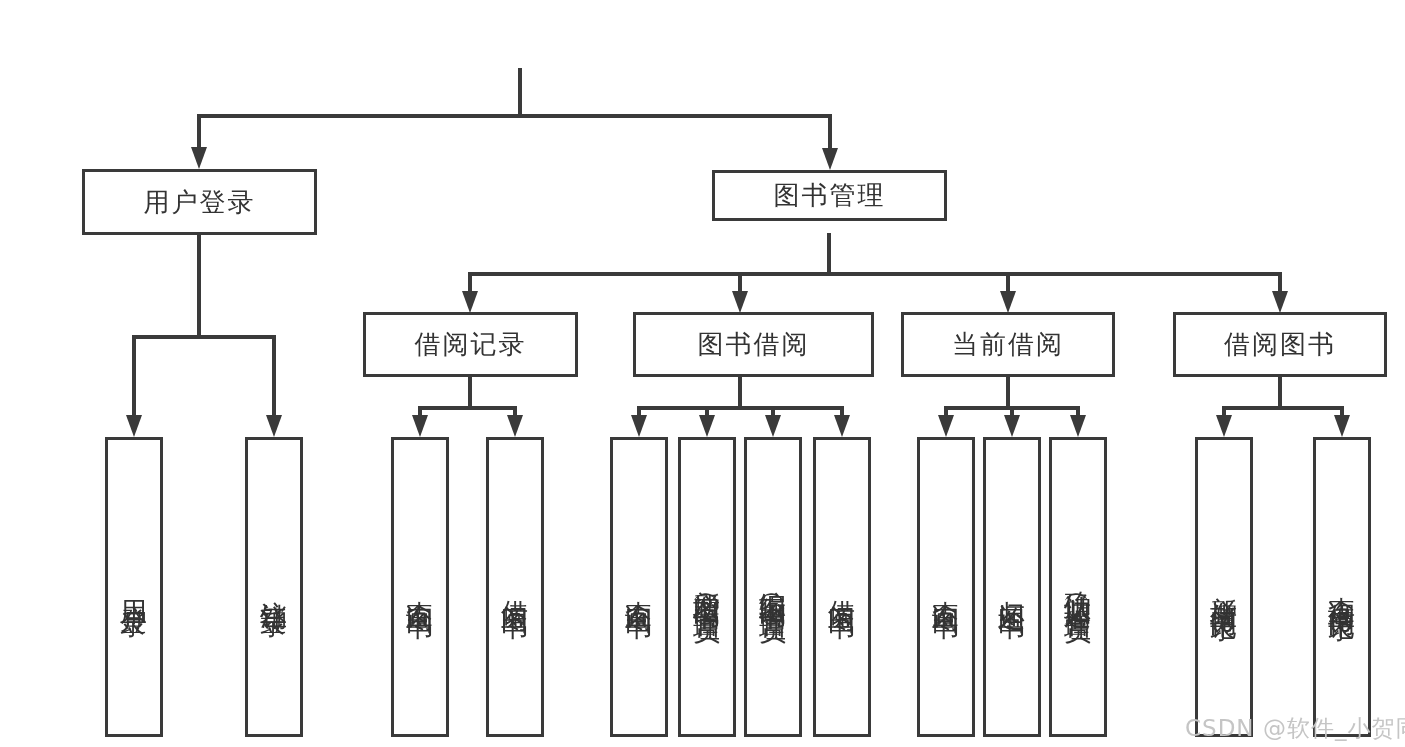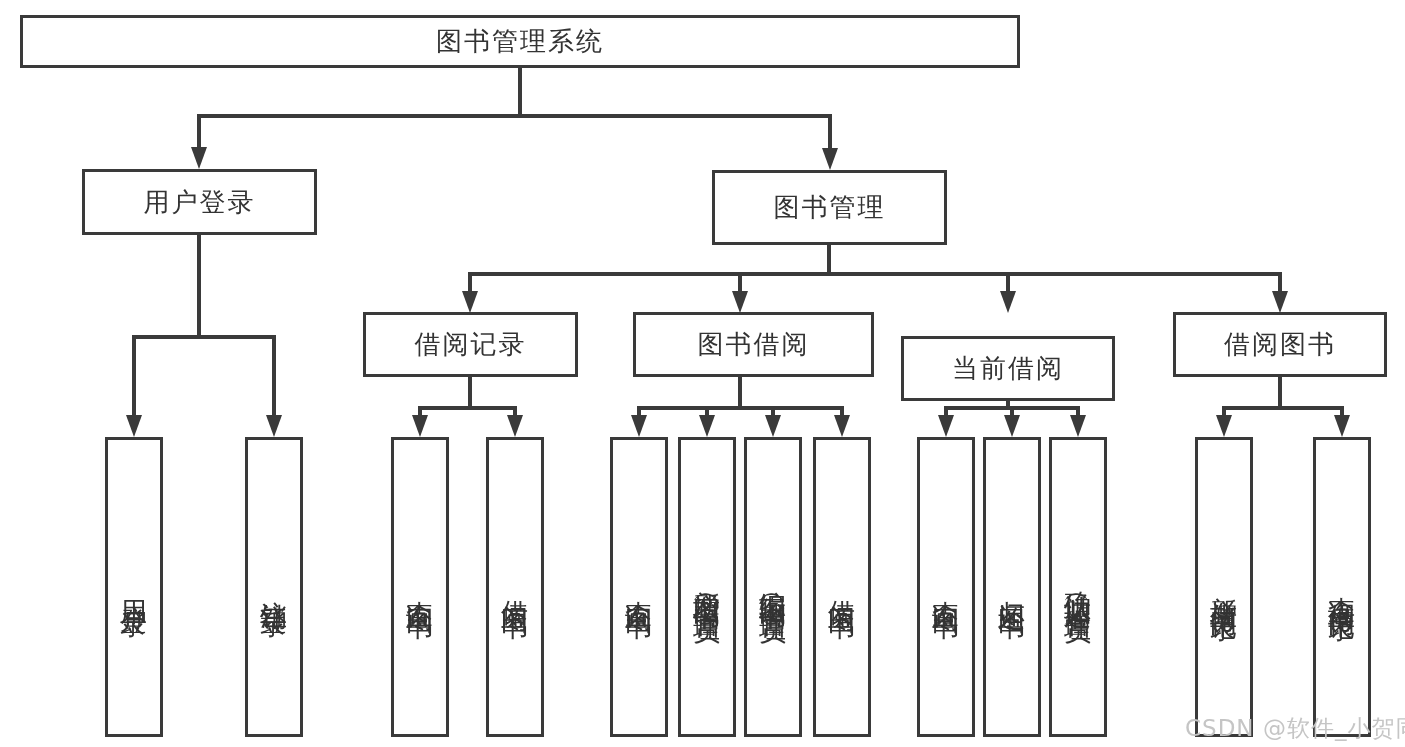--- a/index.html
+++ b/index.html
@@ -110,38 +110,35 @@
   <div class="arrow" style="left:1004px;top:415px;"></div>
   <div class="arrow" style="left:1070px;top:415px;"></div>
 
   <div class="line" style="left:1278px;top:377px;width:4px;height:32px;"></div>
   <div class="line" style="left:1222px;top:406px;width:122px;height:4px;"></div>
   <div class="line" style="left:1222px;top:406px;width:4px;height:14px;"></div>
   <div class="line" style="left:1340px;top:406px;width:4px;height:14px;"></div>
   <div class="arrow" style="left:1216px;top:415px;"></div>
   <div class="arrow" style="left:1334px;top:415px;"></div>
 
-  <div class="node" style="left:20px;top:15px;width:1000px;height:53px;">
-    <span class="hlabel">图书管理系统</span>
-  </div>
 
   <div class="node" style="left:82px;top:169px;width:235px;height:66px;">
     <span class="hlabel">用户登录</span>
   </div>
-  <div class="node" style="left:712px;top:170px;width:235px;height:75px;">
+  <div class="node" style="left:712px;top:170px;width:235px;height:51px;">
     <span class="hlabel">图书管理</span>
   </div>
 
   <div class="node" style="left:363px;top:312px;width:215px;height:65px;">
     <span class="hlabel">借阅记录</span>
   </div>
   <div class="node" style="left:633px;top:312px;width:241px;height:65px;">
     <span class="hlabel">图书借阅</span>
   </div>
-  <div class="node" style="left:901px;top:312px;width:214px;height:65px;margin-top:24px;">
+  <div class="node" style="left:901px;top:312px;width:214px;height:65px;">
     <span class="hlabel">当前借阅</span>
   </div>
   <div class="node" style="left:1173px;top:312px;width:214px;height:65px;">
     <span class="hlabel">借阅图书</span>
   </div>
 
   <div class="node leaf" style="left:105px;top:437px;width:58px;height:300px;">
     <span class="vtext">用户登录</span>
   </div>
   <div class="node leaf" style="left:245px;top:437px;width:58px;height:300px;">

